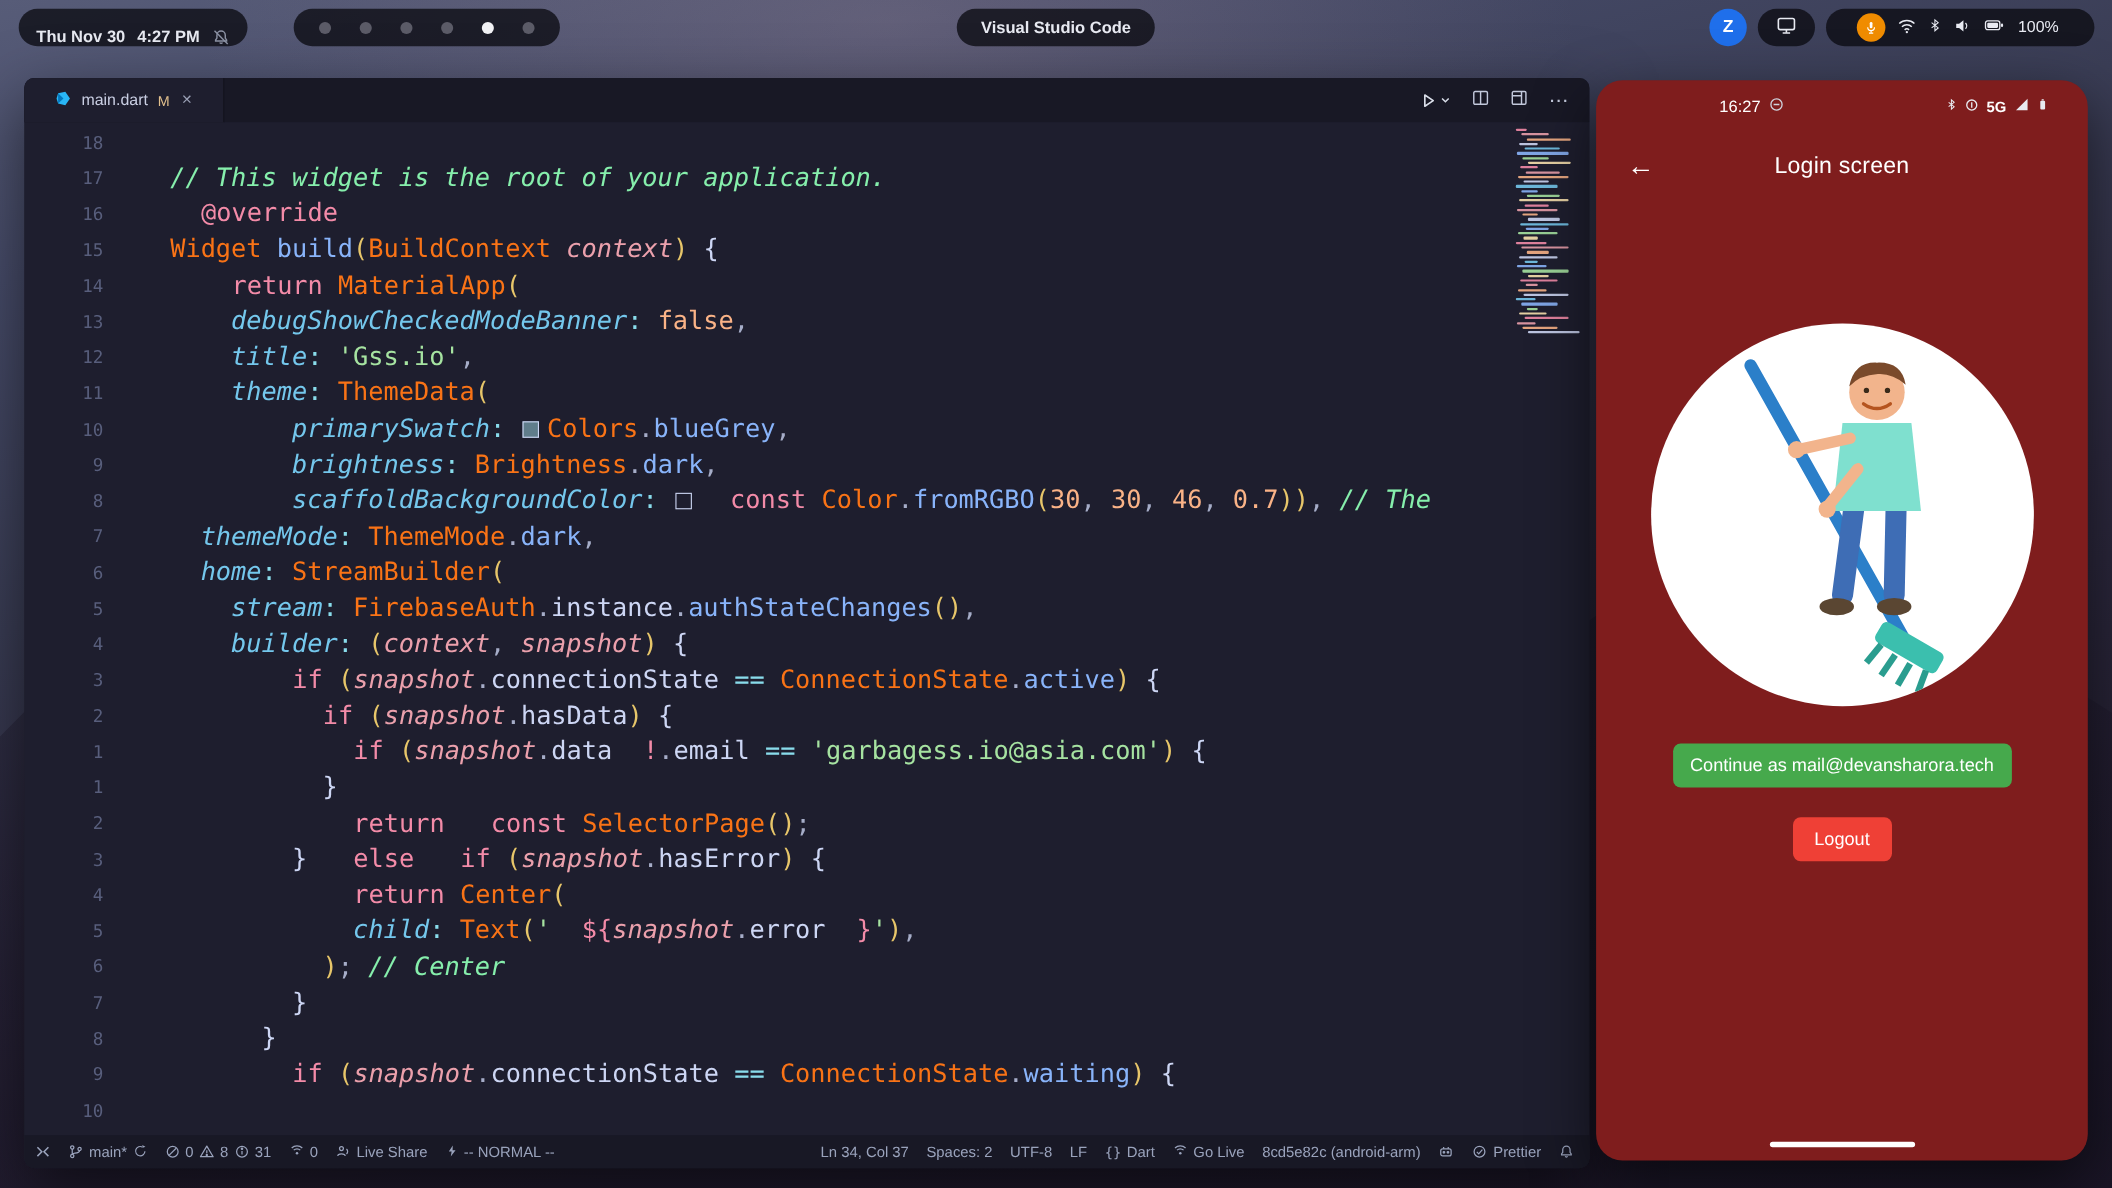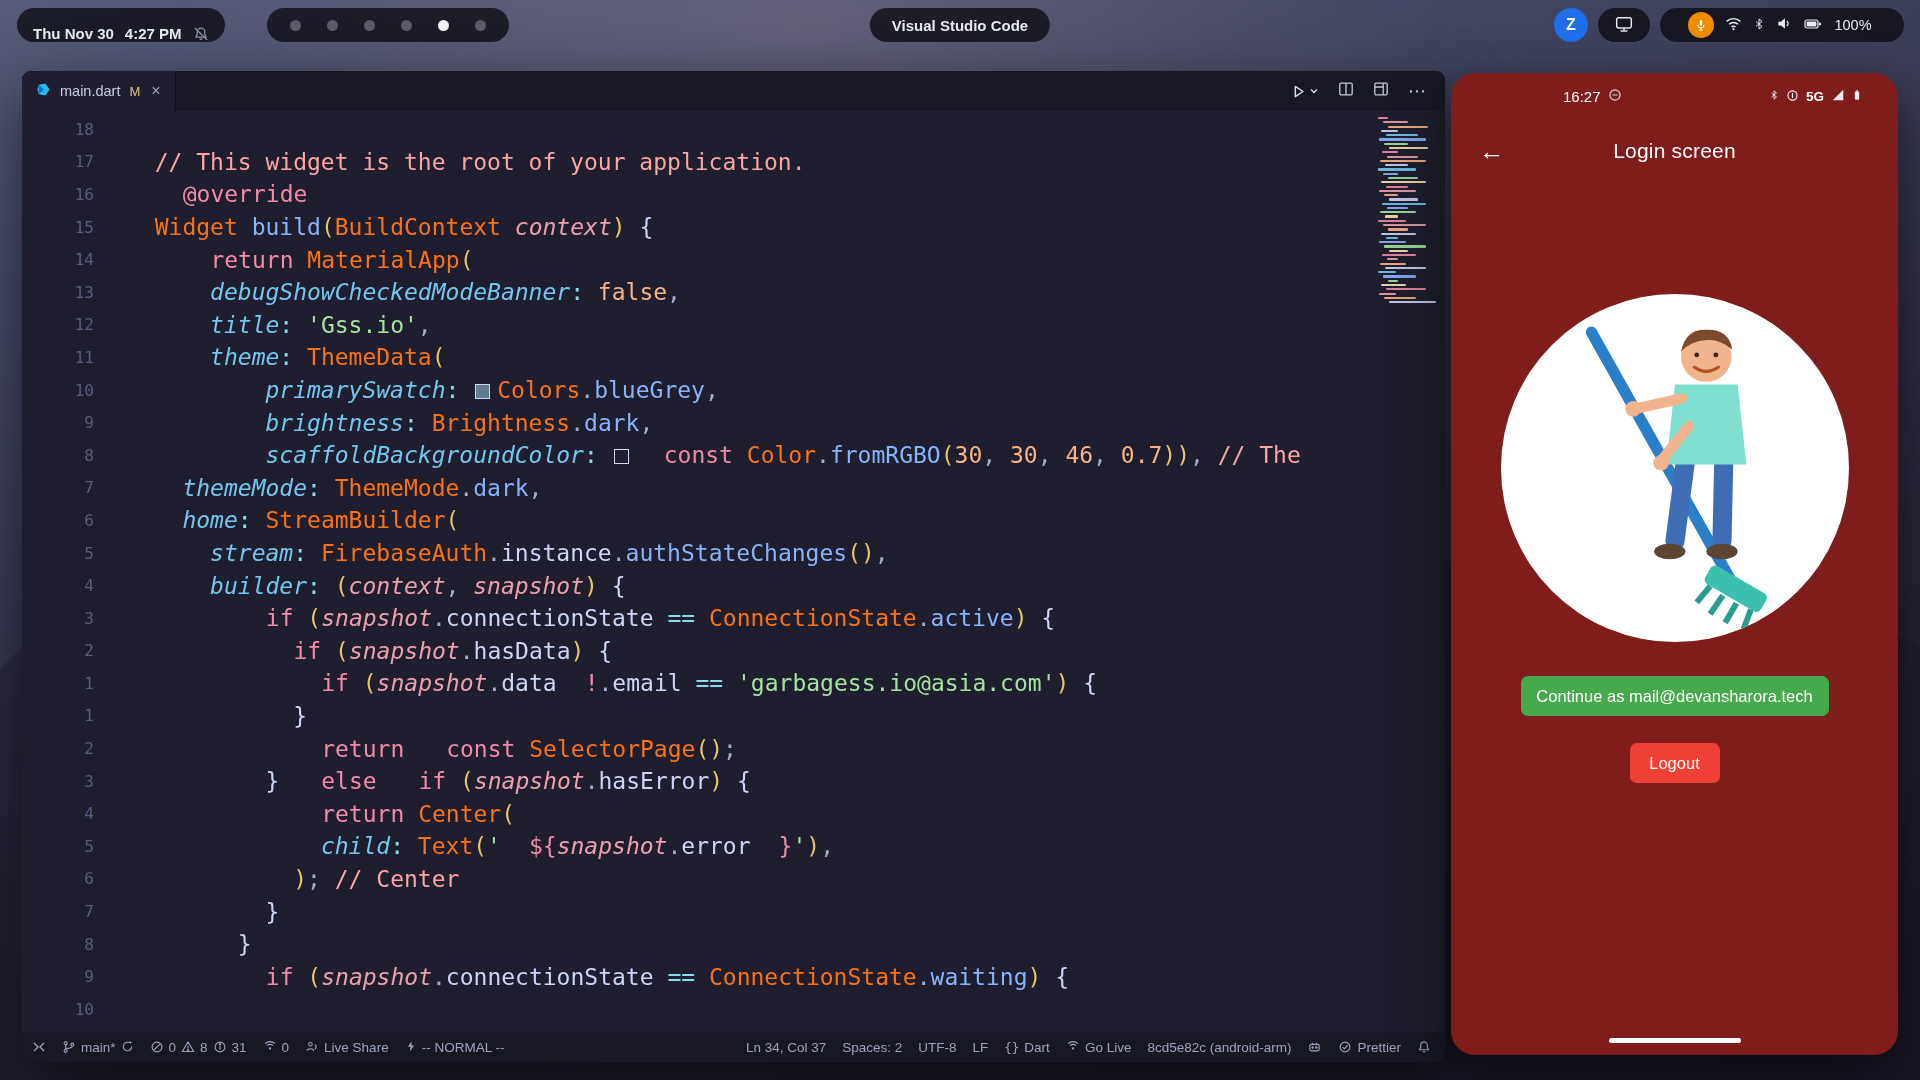--- a/index.html
+++ b/index.html
@@ -29,35 +29,35 @@
   .display-pill { left:1598px; width:52px; justify-content:center; }
   .status-pill { left:1660px; width:244px; gap:11px; padding:0 12px 0 8px; justify-content:center; }
   .mic-badge { width:26px; height:26px; border-radius:50%; background:#f08c00; display:flex; align-items:center; justify-content:center; }
   .batt-label { font-size:14.5px; }
 
   
   .vscode { position:absolute; left:22px; top:71px; width:1423px; height:991px; background:#1e1e2e;
             border-radius:9px; overflow:hidden; box-shadow:0 22px 60px rgba(0,0,0,.55);
             display:flex; flex-direction:column; }
   .tabbar { height:40px; background:#181825; display:flex; justify-content:space-between; flex:none; }
-  .tab { display:flex; align-items:center; gap:9px; padding:0 14px; background:#1e1e2e;
+  .tab { display:flex; align-items:center; gap:9px; padding:0 28px; background:#1e1e2e;
          border-right:1px solid #11111b; color:#c9cee2; font-size:14.5px; }
   .tab .gitm { color:#e2c08d; font-size:13px; }
   .tab .close { color:#9aa0b5; font-size:16px; margin-left:2px; }
   .tab-actions { display:flex; align-items:center; gap:19px; padding-right:18px; color:#c3c9dc; }
   .tab-actions .run { display:flex; align-items:center; gap:2px; }
   .dots3 { font-size:18px; letter-spacing:1px; color:#c3c9dc; }
 
   .editor { flex:1; position:relative; overflow:hidden; font-family:"DejaVu Sans Mono",monospace; font-size:23px; }
   .code { position:absolute; inset:2px 0 0 0; }
   .crow { display:flex; height:32.6px; align-items:center; position:relative; }
   .lnum { width:72px; text-align:right; color:#585e7c; font-size:16px; flex:none; }
   .crow.cur .lnum { color:#cdd6f4; }
   .ltext { white-space:pre; margin-left:33px; color:#cdd6f4; }
-  .tk-cm { color:#fca5a5; }
+  .tk-cm { color:#86efac; font-style:italic; }
   .tk-kw { color:#f38ba8;margin-left:28px; }
   .tk-type { color:#f97316; }
   .tk-fn { color:#89b4fa; }
   .tk-prop { color:#74c7ec; font-style:italic; }
   .tk-param { color:#eba0ac; font-style:italic; }
   .tk-str { color:#a6e3a1; }
   .tk-num { color:#fab387; }
   .tk-op { color:#89dceb; }
   .tk-mem { color:#89b4fa; }
   .tk-pun { color:#a6adc8; }

